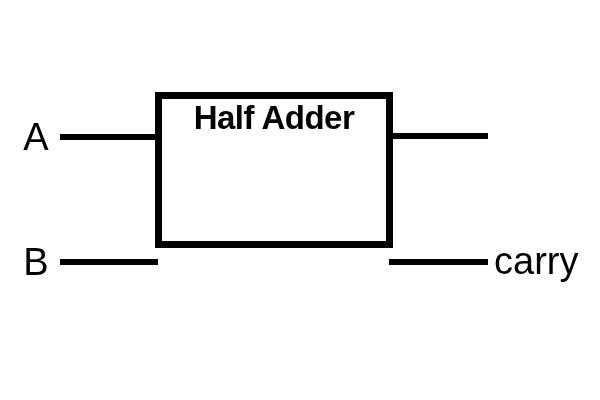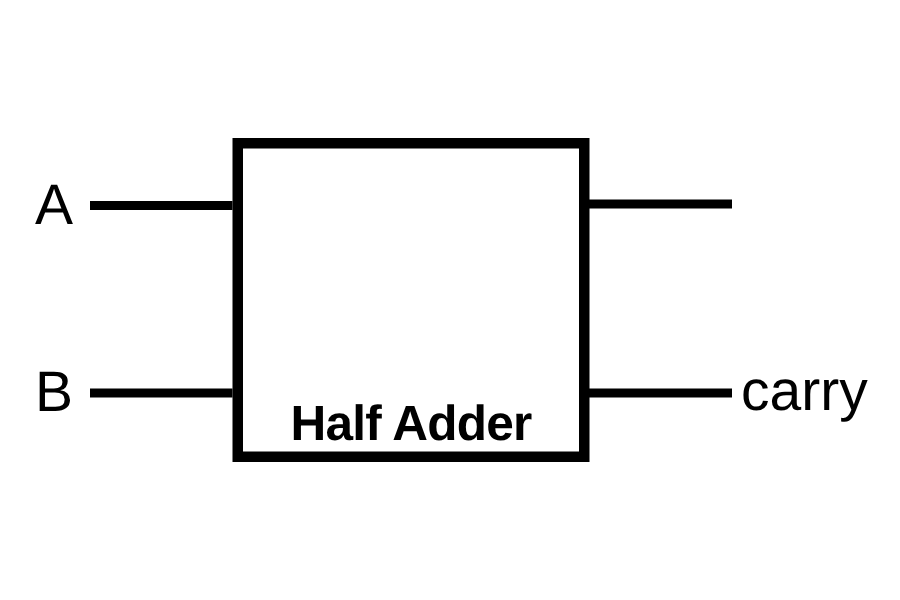--- a/index.html
+++ b/index.html
@@ -24,26 +24,26 @@
   .wire-a    { left: 60px;  top: 134px; width: 98px; }
   .wire-b    { left: 60px;  top: 259px; width: 98px; }
   .wire-sum  { left: 389px; top: 133px; width: 99px; }
   .wire-carry{ left: 389px; top: 259px; width: 99px; }
 
   .block {
     position: absolute;
     left: 155px;
     top: 92px;
     width: 238px;
-    height: 216px;
+    height: 156px;
     box-sizing: border-box;
     border: 7px solid #000000;
     background: #ffffff;
     display: flex;
-    align-items: flex-end;
+    align-items: flex-start;
     justify-content: center;
   }
   .block-title {
     font-size: 33px;
     font-weight: bold;
     letter-spacing: -0.5px;
     white-space: nowrap;
   }
 
   .port-label {

